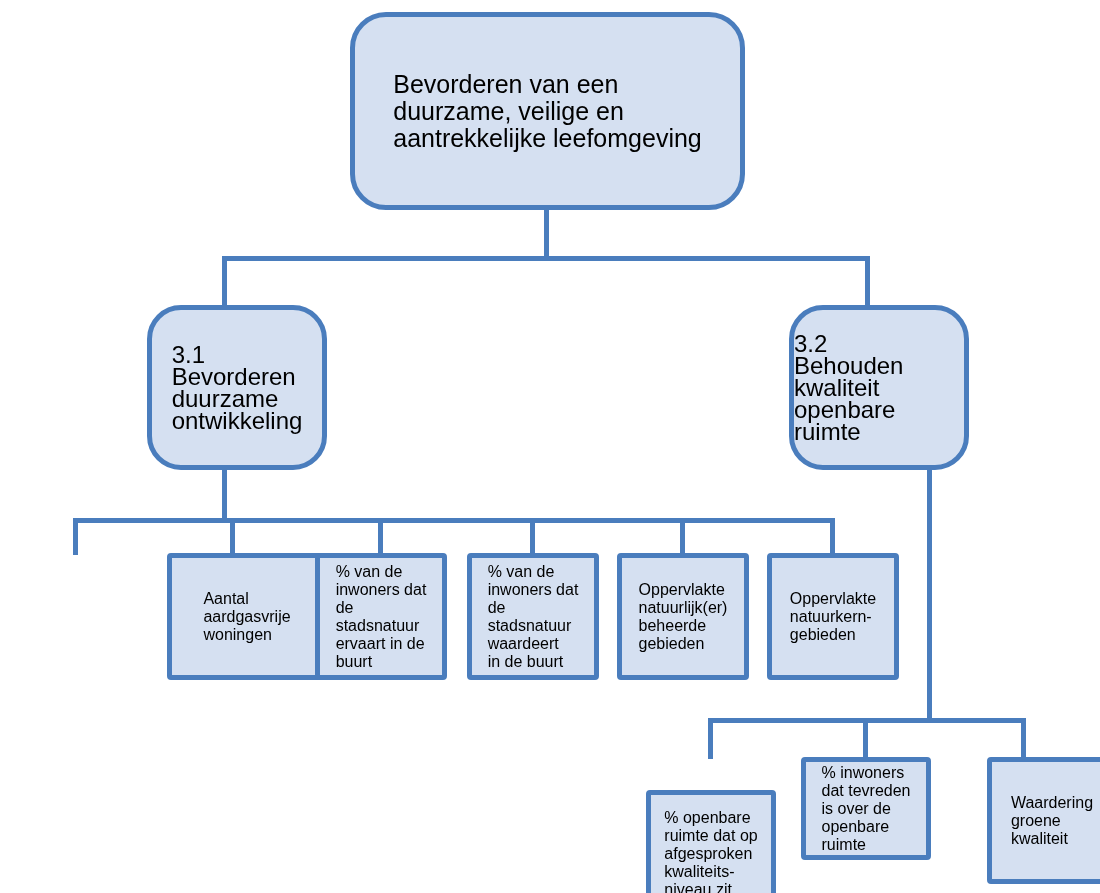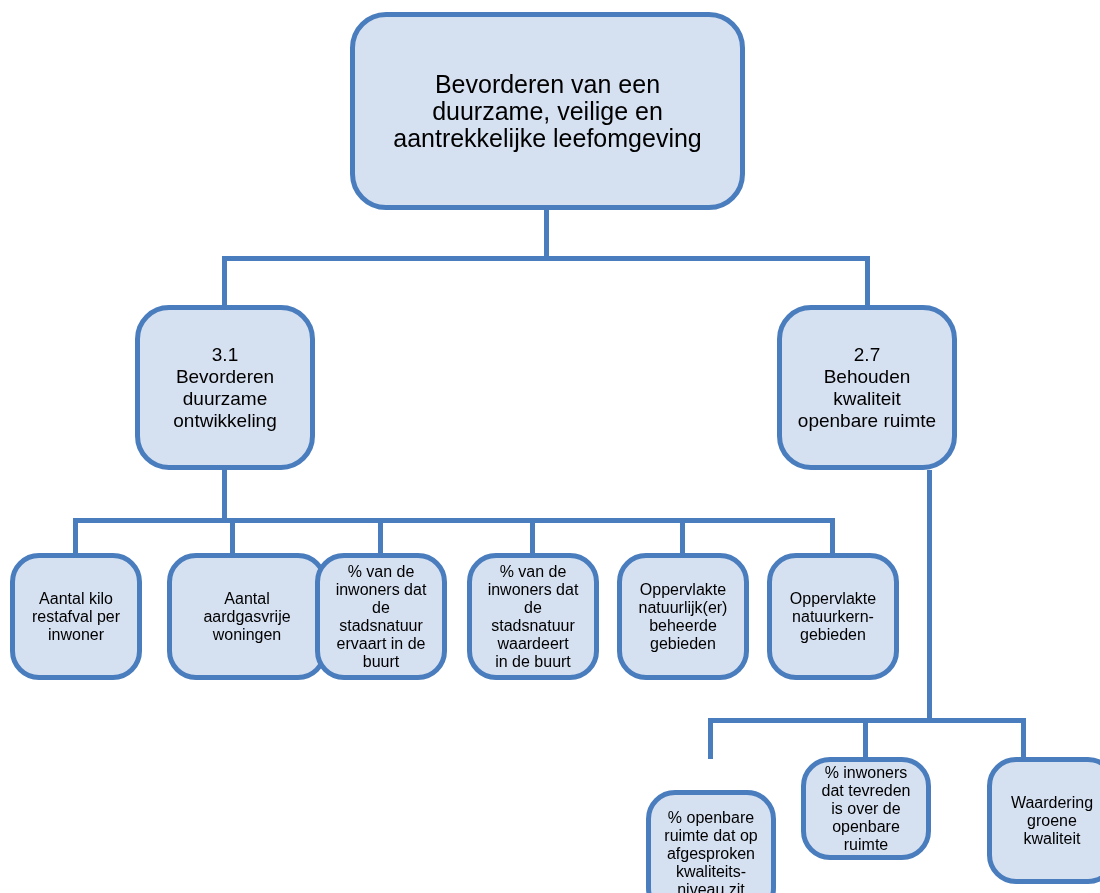--- a/index.html
+++ b/index.html
@@ -20,36 +20,37 @@
     color: var(--text);
     overflow: hidden;
   }
   .node {
     position: absolute;
     background: var(--box-fill);
     border: 5px solid var(--box-border);
     display: flex;
     align-items: center;
     justify-content: center;
-    text-align: center;
+    text-align: left;
     white-space: pre-line;
     color: var(--text);
   }
   .node-root {
     border-radius: 36px;
     font-size: 25px;
     line-height: 27px;
   }
   .node-objective {
     border-radius: 34px;
-    font-size: 19px;
+    font-size: 24px;
     line-height: 22px;
+    margin-left: 12px;
   }
   .node-indicator {
-    border-radius: 29px;
+    border-radius: 4px;
     font-size: 16px;
     line-height: 18px;
     padding: 2px;
   }
   .conn {
     position: absolute;
     background: var(--connector);
   }
 </style>
 </head>
@@ -79,28 +80,25 @@
 
   <div class="node node-root" style="left:350px; top:12px; width:395px; height:198px;">Bevorderen van een
 duurzame, veilige en
 aantrekkelijke leefomgeving</div>
 
   <div class="node node-objective" style="left:135px; top:305px; width:180px; height:165px;">3.1
 Bevorderen
 duurzame
 ontwikkeling</div>
 
-  <div class="node node-objective" style="left:777px; top:305px; width:180px; height:165px;">2.7
+  <div class="node node-objective" style="left:777px; top:305px; width:180px; height:165px;">3.2
 Behouden
 kwaliteit
 openbare ruimte</div>
 
-  <div class="node node-indicator" style="left:10px; top:553px; width:132px; height:127px;">Aantal kilo
-restafval per
-inwoner</div>
 
   <div class="node node-indicator" style="left:167px; top:553px; width:160px; height:127px;">Aantal
 aardgasvrije
 woningen</div>
 
   <div class="node node-indicator" style="left:315px; top:553px; width:132px; height:127px;">% van de
 inwoners dat
 de
 stadsnatuur
 ervaart in de

